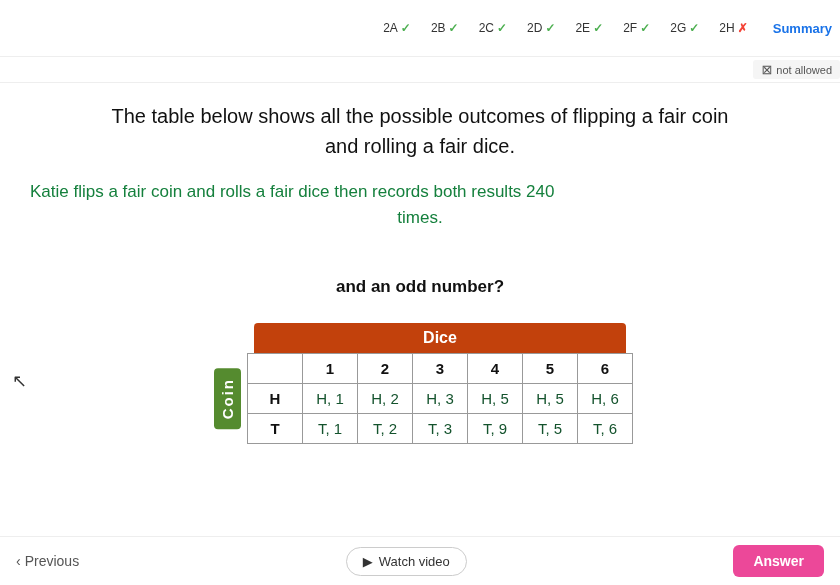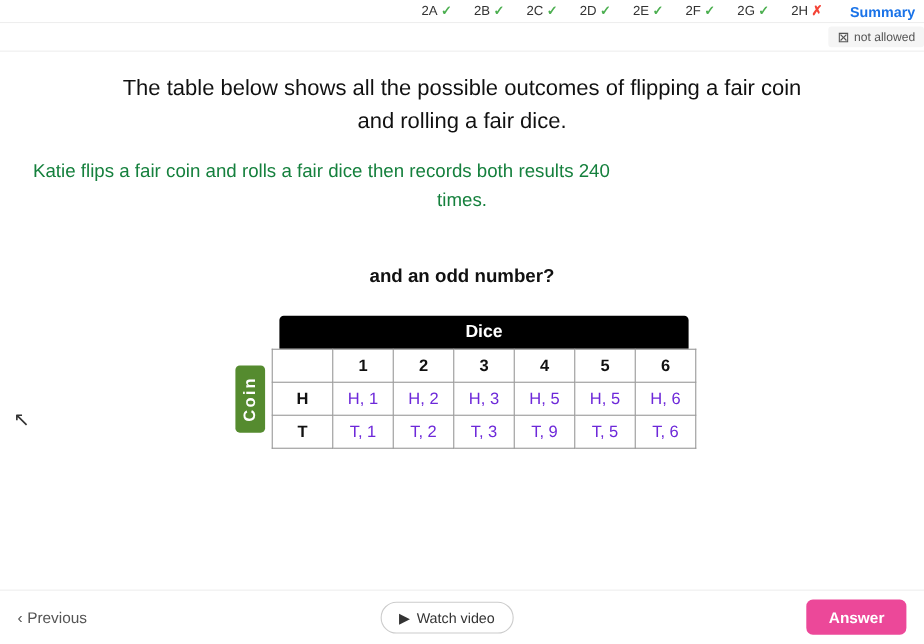--- a/index.html
+++ b/index.html
@@ -9,21 +9,21 @@
       width: 840px;
       height: 585px;
       overflow: hidden;
       position: relative;
     }
 
     
     .top-nav {
       display: flex;
       align-items: center;
-      padding: 0 8px;
+      padding: 18px 8px;
       border-bottom: 1px solid #eee;
       gap: 4px;
       background: #fff;
       justify-content: flex-end;
     }
     .nav-tab {
       display: flex;
       align-items: center;
       gap: 3px;
       padding: 3px 8px;
@@ -108,21 +108,21 @@
     .outer-table-wrapper {
       position: relative;
     }
 
     .dice-header-row {
       display: flex;
       justify-content: center;
     }
 
     .dice-header {
-      background: #000000;
+      background: #c2410c;
       color: #fff;
       font-size: 16px;
       font-weight: bold;
       text-align: center;
       padding: 6px 0;
       border-radius: 4px 4px 0 0;
       width: 372px;
       margin-left: 40px;
     }
 
@@ -170,21 +170,21 @@
     }
 
     .grid-table tbody th {
       background: #fff;
       font-weight: bold;
       color: #111;
     }
 
     .grid-table tbody td {
       background: #fff;
-      color: #6d28d9;
+      color: #14532d;
       white-space: nowrap;
     }
 
     
     .bottom-bar {
       position: absolute;
       bottom: 0;
       left: 0;
       right: 0;
       display: flex;

